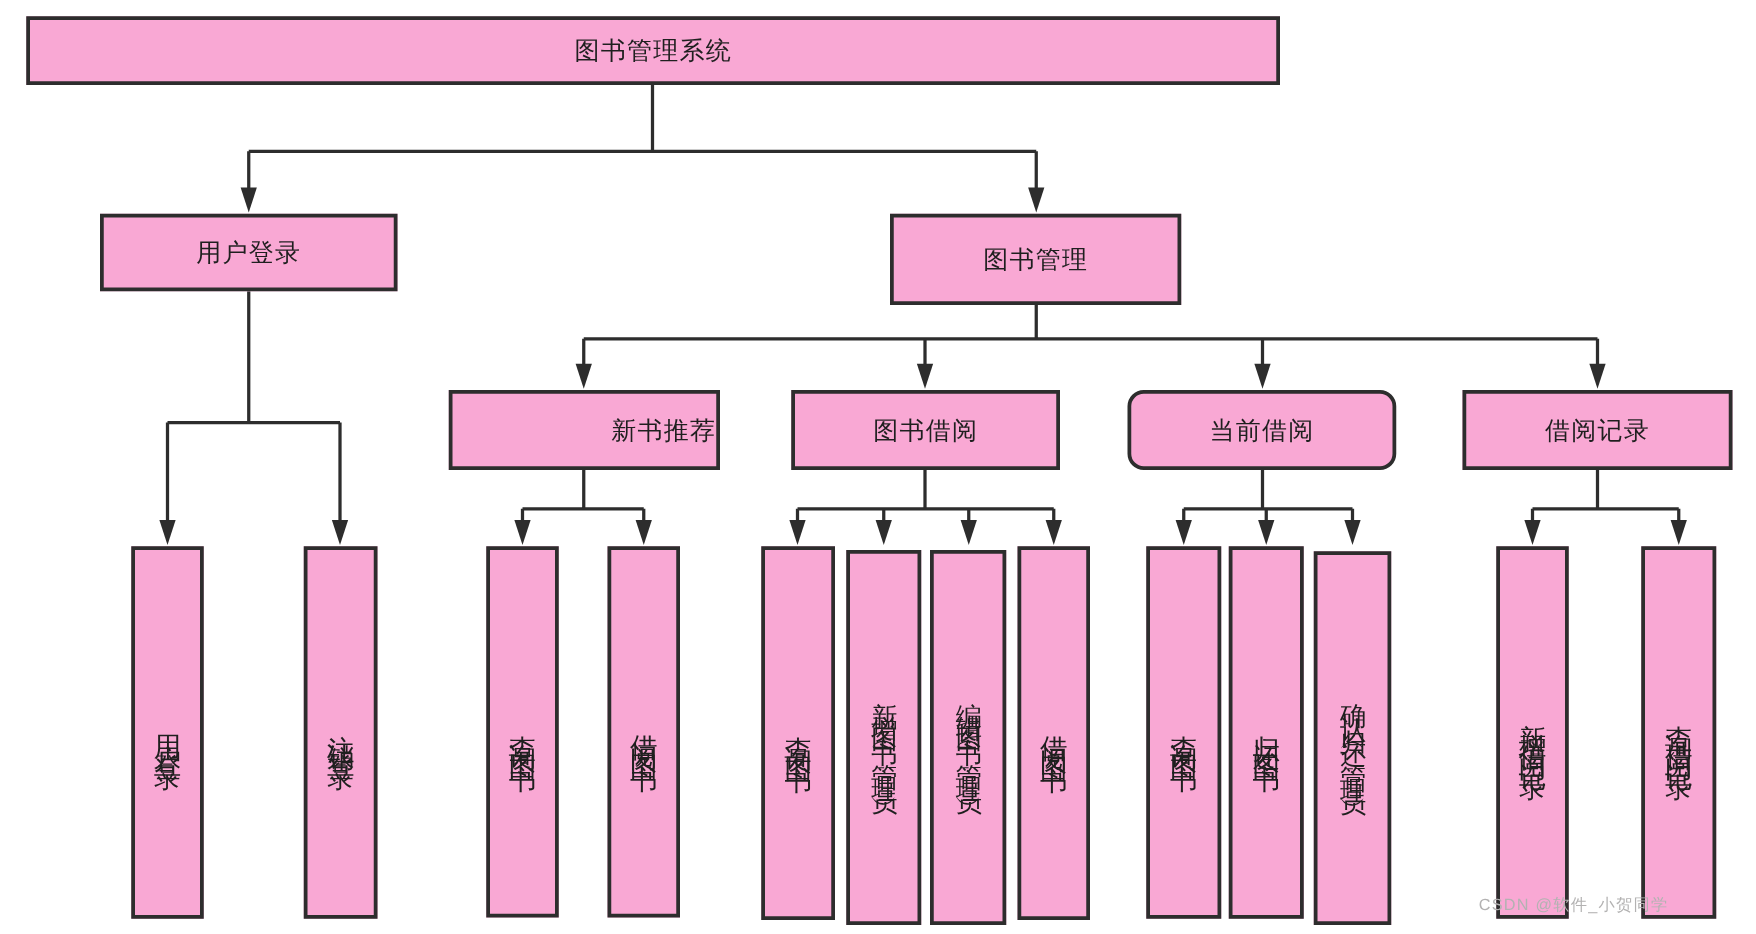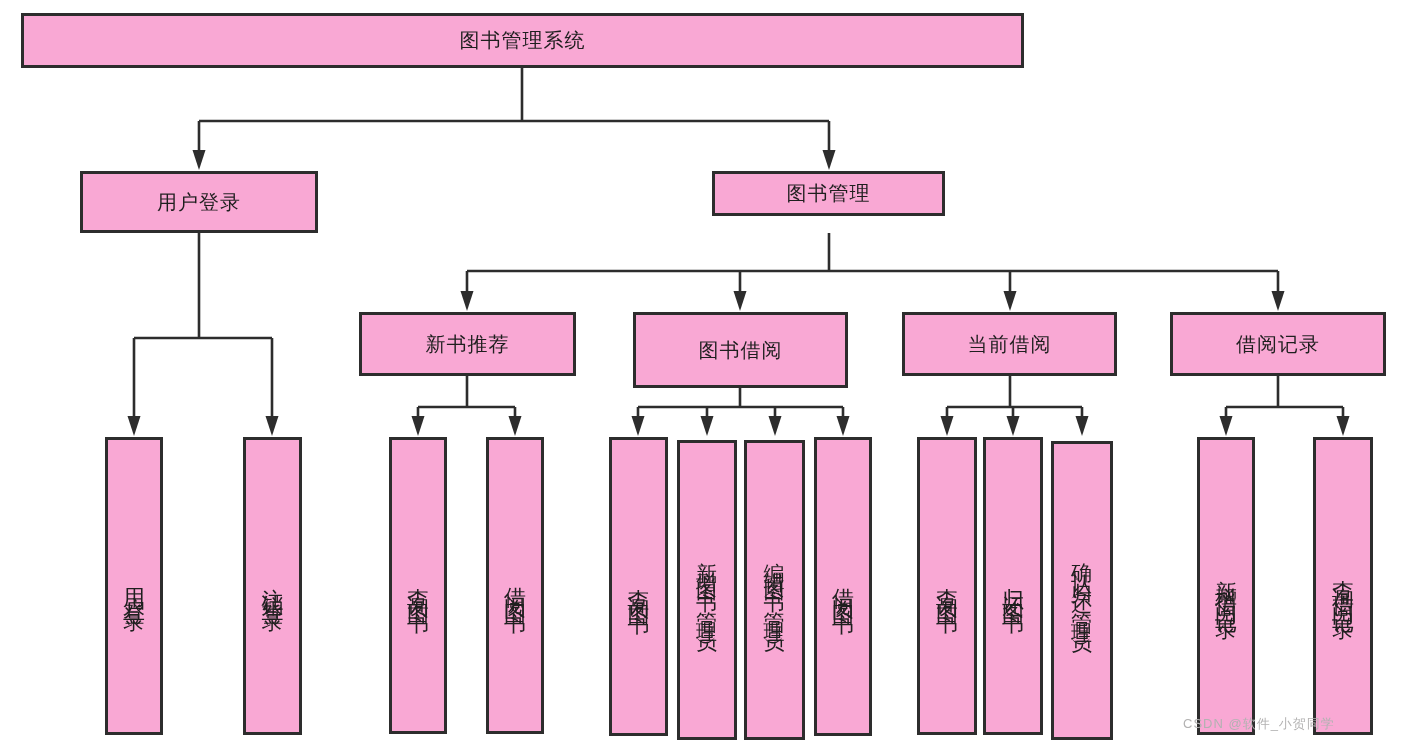--- a/index.html
+++ b/index.html
@@ -38,25 +38,25 @@
     text-orientation:mixed;
     font-size:22px;
     letter-spacing:8px;
     line-height:1;
   }
   .vbox .vtext.long{letter-spacing:10px;font-size:21px;}
   
   .n-root{left:21px;top:13px;width:1003px;height:55px;}
   
   .n-userlogin{left:80px;top:171px;width:238px;height:62px;}
-  .n-bookmgmt{left:712px;top:171px;width:233px;height:45px;}
+  .n-bookmgmt{left:712px;top:171px;width:233px;height:73px;}
   
-  .n-nbr{left:359px;top:312px;width:217px;height:64px;}
-  .n-bb{left:633px;top:312px;width:215px;height:76px;}
-  .n-cb{left:902px;top:312px;width:215px;height:64px;}
+  .n-nbr{left:359px;top:312px;width:217px;height:64px;justify-content:flex-end;}
+  .n-bb{left:633px;top:312px;width:215px;height:64px;}
+  .n-cb{left:902px;top:312px;width:215px;height:64px;border-radius:13px;}
   .n-br{left:1170px;top:312px;width:216px;height:64px;}
   
   .v1{left:105px;top:437px;width:58px;height:298px;}
   .v2{left:243px;top:437px;width:59px;height:298px;}
   .v3{left:389px;top:437px;width:58px;height:297px;}
   .v4{left:486px;top:437px;width:58px;height:297px;}
   .v5{left:609px;top:437px;width:59px;height:299px;}
   .v6{left:677px;top:440px;width:60px;height:300px;}
   .v7{left:744px;top:440px;width:61px;height:300px;}
   .v8{left:814px;top:437px;width:58px;height:299px;}

